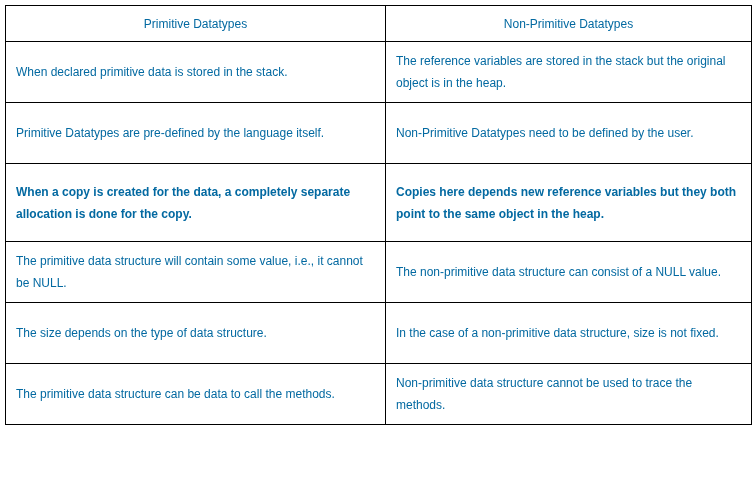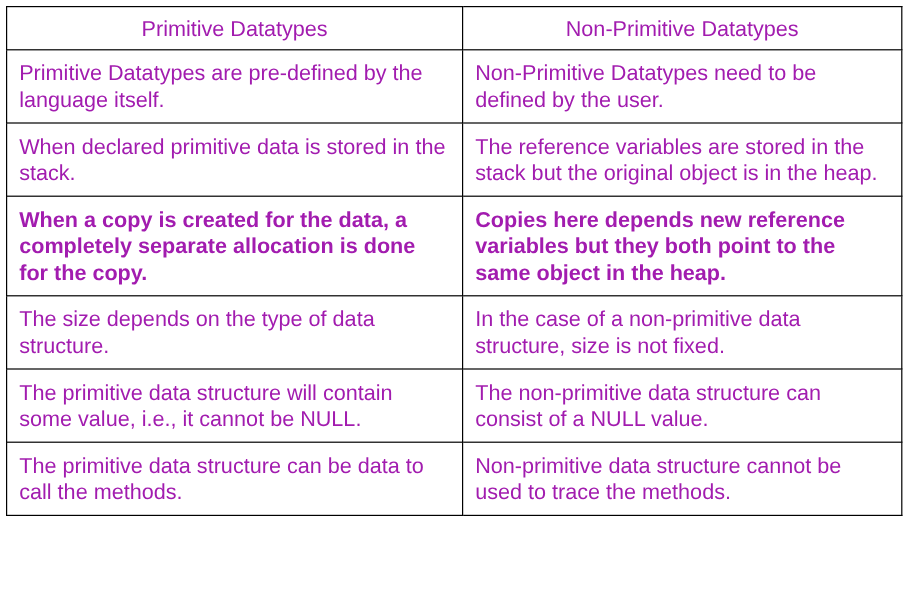--- a/index.html
+++ b/index.html
@@ -14,22 +14,22 @@
   .page {
     box-sizing: border-box;
     width: 756px;
     height: 501px;
     padding: 5px;
   }
   table.compare-table {
     border-collapse: collapse;
     table-layout: fixed;
     width: 746px;
-    color: #a21caf;
-    font-size: 18px;
+    color: #0369a1;
+    font-size: 12px;
     line-height: 22px;
   }
   table.compare-table th,
   table.compare-table td {
     border: 1.5px solid #000000;
     vertical-align: middle;
     box-sizing: border-box;
   }
   table.compare-table th {
     font-weight: 400;
@@ -57,38 +57,38 @@
       <col class="right-col">
     </colgroup>
     <thead>
       <tr>
         <th>Primitive Datatypes</th>
         <th>Non-Primitive Datatypes</th>
       </tr>
     </thead>
     <tbody>
       <tr class="r-2lines">
+        <td>When declared primitive data is stored in the stack.</td>
+        <td>The reference variables are stored in the stack but the original object is in the heap.</td>
+      </tr>
+      <tr class="r-2lines">
         <td>Primitive Datatypes are pre-defined by the language itself.</td>
         <td>Non-Primitive Datatypes need to be defined by the user.</td>
-      </tr>
-      <tr class="r-2lines">
-        <td>When declared primitive data is stored in the stack.</td>
-        <td>The reference variables are stored in the stack but the original object is in the heap.</td>
       </tr>
       <tr class="r-3lines">
         <td>When a copy is created for the data, a completely separate allocation is done for the copy.</td>
         <td>Copies here depends new reference variables but they both point to the same object in the heap.</td>
       </tr>
       <tr class="r-2lines">
+        <td>The primitive data structure will contain some value, i.e., it cannot be NULL.</td>
+        <td>The non-primitive data structure can consist of a NULL value.</td>
+      </tr>
+      <tr class="r-2lines">
         <td>The size depends on the type of data structure.</td>
         <td>In the case of a non-primitive data structure, size is not fixed.</td>
-      </tr>
-      <tr class="r-2lines">
-        <td>The primitive data structure will contain some value, i.e., it cannot be NULL.</td>
-        <td>The non-primitive data structure can consist of a NULL value.</td>
       </tr>
       <tr class="r-last">
         <td>The primitive data structure can be data to call the methods.</td>
         <td>Non-primitive data structure cannot be used to trace the methods.</td>
       </tr>
     </tbody>
   </table>
 </div>
 
 </body></html>

